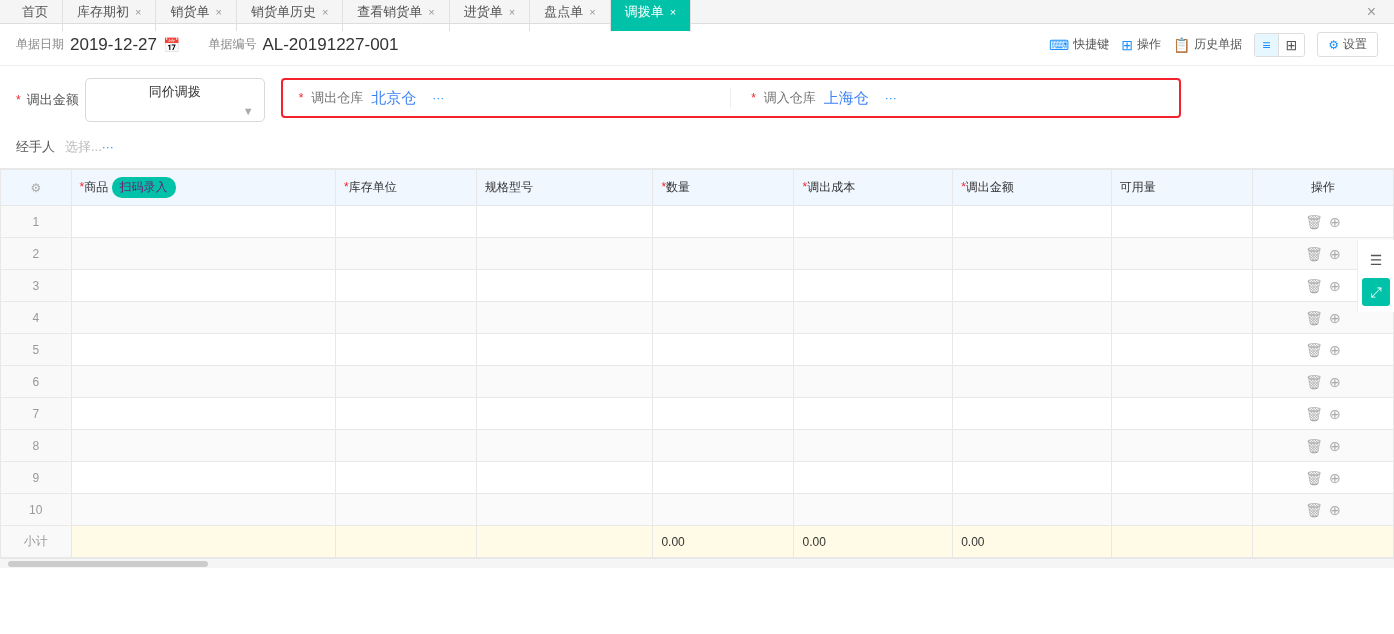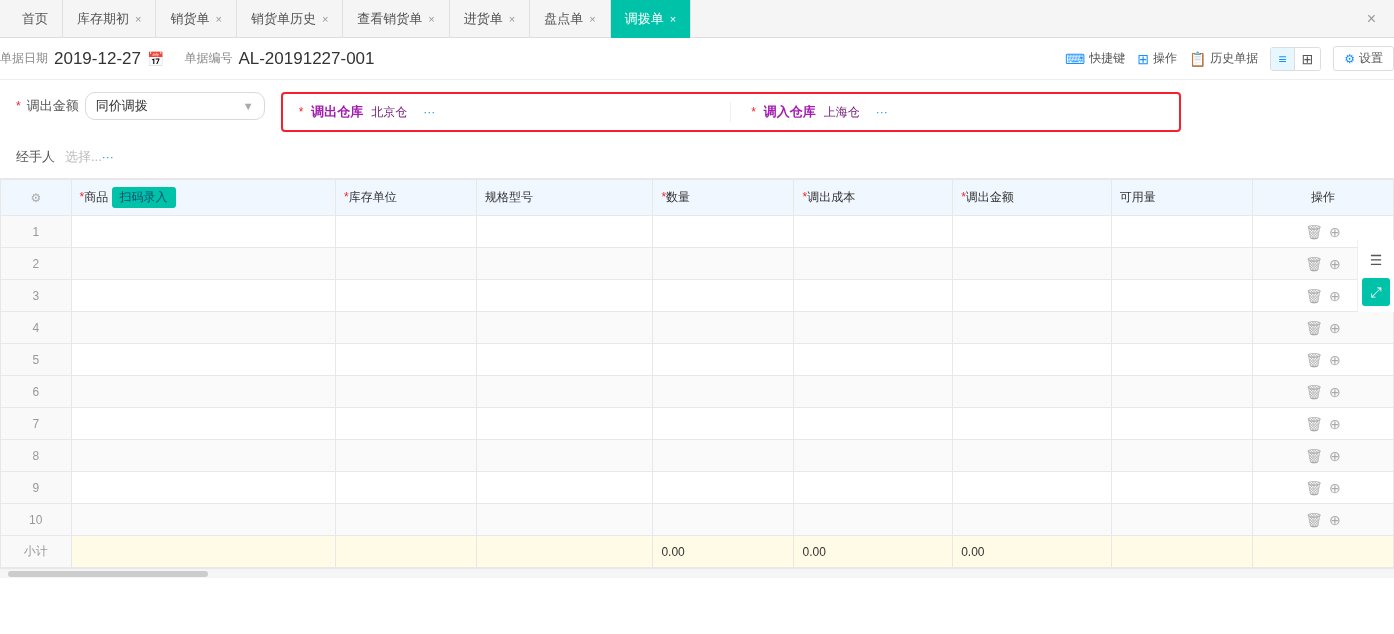--- a/index.html
+++ b/index.html
@@ -4,21 +4,21 @@
   <style>
     * { box-sizing: border-box; margin: 0; padding: 0; }
     body { font-family: 'Microsoft YaHei', Arial, sans-serif; font-size: 13px; background: #fff; color: #333; overflow: hidden; }
 
     
     .tab-bar {
       display: flex;
       align-items: center;
       background: #f5f5f5;
       border-bottom: 1px solid #ddd;
-      height: 38px;
+      height: 24px;
       padding: 0 8px;
     }
     .tab-item {
       display: flex;
       align-items: center;
       padding: 0 14px;
       height: 38px;
       cursor: pointer;
       font-size: 13px;
       color: #555;
@@ -42,24 +42,24 @@
       font-size: 16px;
       color: #999;
       cursor: pointer;
       padding: 0 10px;
     }
 
     
     .toolbar {
       display: flex;
       align-items: center;
-      padding: 8px 0;
+      padding: 8px 16px;
       border-bottom: 1px solid #eee;
       background: #fff;
-      gap: 20px;
+      gap: 28px;
       justify-content: flex-end;
     }
     .toolbar-item {
       display: flex;
       align-items: center;
       gap: 6px;
       font-size: 13px;
       color: #555;
     }
     .toolbar-label { color: #888; font-size: 12px; }
@@ -129,27 +129,28 @@
     .field-label { color: #555; font-size: 13px; white-space: nowrap; }
     .required-star { color: #f5222d; font-size: 12px; }
     .field-value {
       color: #333;
       font-size: 17px;
       min-width: 80px;
     }
     .field-dropdown {
       display: flex;
       align-items: center;
-      gap: 16px;
+      gap: 4px;
       border: 1px solid #d9d9d9;
-      border-radius: 10px;
+      border-radius: 5px;
       padding: 4px 10px;
       min-width: 180px;
       cursor: pointer;
       background: #fff;
+      flex-direction: column;
     }
     .field-dropdown .down-arrow { margin-left: auto; color: #aaa; font-size: 11px; }
 
     
     .warehouse-box {
       border: 2px solid #f5222d;
       border-radius: 4px;
       display: flex;
       align-items: center;
       padding: 8px 16px;
@@ -158,22 +159,22 @@
       flex: 1;
       max-width: 900px;
       position: relative;
     }
     .warehouse-field {
       display: flex;
       align-items: center;
       gap: 8px;
       flex: 1;
     }
-    .warehouse-field-label { color: #a21caf; white-space: nowrap; font-weight: bold; }
-    .warehouse-field-value { color: #701a75; font-size: 12px; }
+    .warehouse-field-label { color: #737373; white-space: nowrap; }
+    .warehouse-field-value { color: #3b82f6; font-size: 15px; }
     .more-btn { color: #1890ff; font-size: 12px; cursor: pointer; margin-left: 8px; }
     .warehouse-divider { width: 1px; background: #eee; height: 20px; margin: 0 20px; }
 
     
     .form-row2 {
       display: flex;
       align-items: center;
       padding: 4px 16px 12px;
       gap: 10px;
     }
@@ -237,23 +238,23 @@
       gap: 6px;
       justify-content: center;
     }
     .op-icon {
       cursor: pointer;
       color: #aaa;
       font-size: 14px;
     }
     .scan-btn {
       background: #00c2a8;
-      color: #0c4a6e;
+      color: #701a75;
       border: none;
-      border-radius: 3px;
+      border-radius: 10px;
       padding: 2px 8px;
       font-size: 12px;
       cursor: pointer;
       white-space: nowrap;
     }
     .gear-cell {
       text-align: center;
       color: #aaa;
       cursor: pointer;
     }

